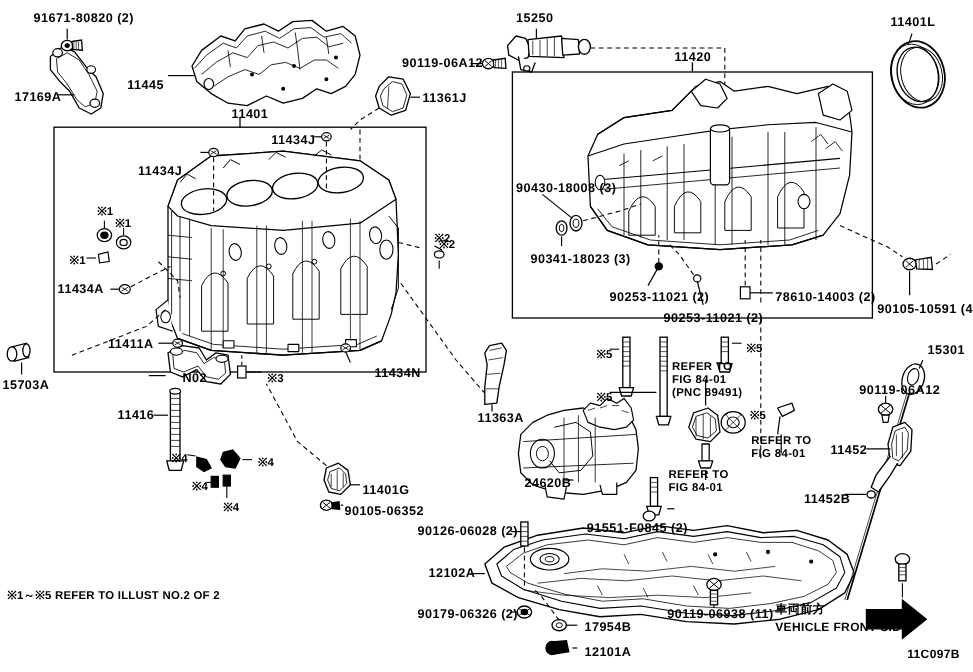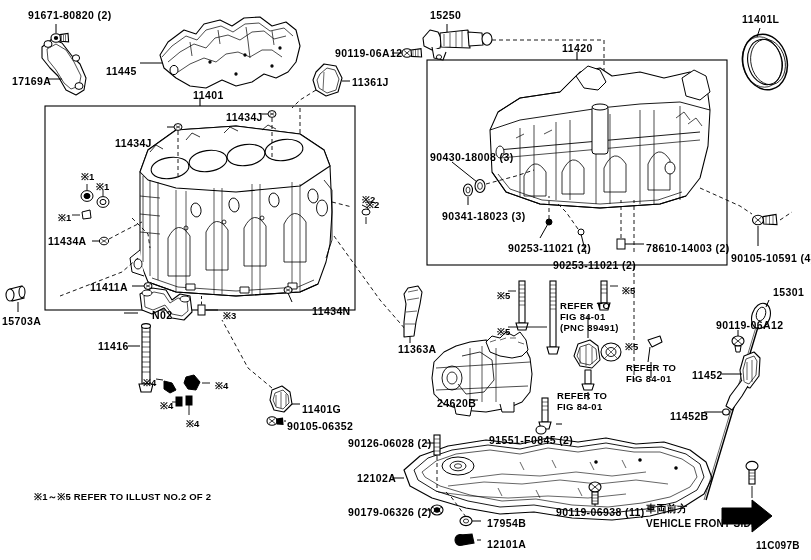--- a/index.html
+++ b/index.html
@@ -12,21 +12,21 @@
   .lbl{
     position:absolute;font-family:"Liberation Sans",sans-serif;
     font-weight:bold;font-size:10.5px;letter-spacing:0.4px;
     white-space:nowrap;line-height:1;color:#000;
   }
   .lbl.mark{font-size:9.5px;font-weight:bold;letter-spacing:0px;}
   .lbl.code{font-size:10px;font-weight:bold;letter-spacing:0.3px;}
   .lbl.noteja{font-weight:bold;font-size:10px;letter-spacing:0px;
     font-family:"DejaVu Sans",sans-serif;}
   .lbl.noteen{font-weight:normal;font-size:9px;letter-spacing:0px;}
-  .lbl.illust{font-weight:bold;font-size:9.5px;letter-spacing:0.2px;margin-left:28px;}
+  .lbl.illust{font-weight:bold;font-size:9.5px;letter-spacing:0.2px;}
   .lbl.front{font-weight:bold;font-size:10px;letter-spacing:0.3px;}
   .lbl.frontja{font-weight:bold;font-size:10px;
     font-family:"DejaVu Sans",sans-serif;}
   .lbl.refer{font-weight:bold;font-size:9.5px;letter-spacing:0.3px;line-height:11px;}
 </style>
 </head>
 <body>
 
 <div id="sheet">
 

